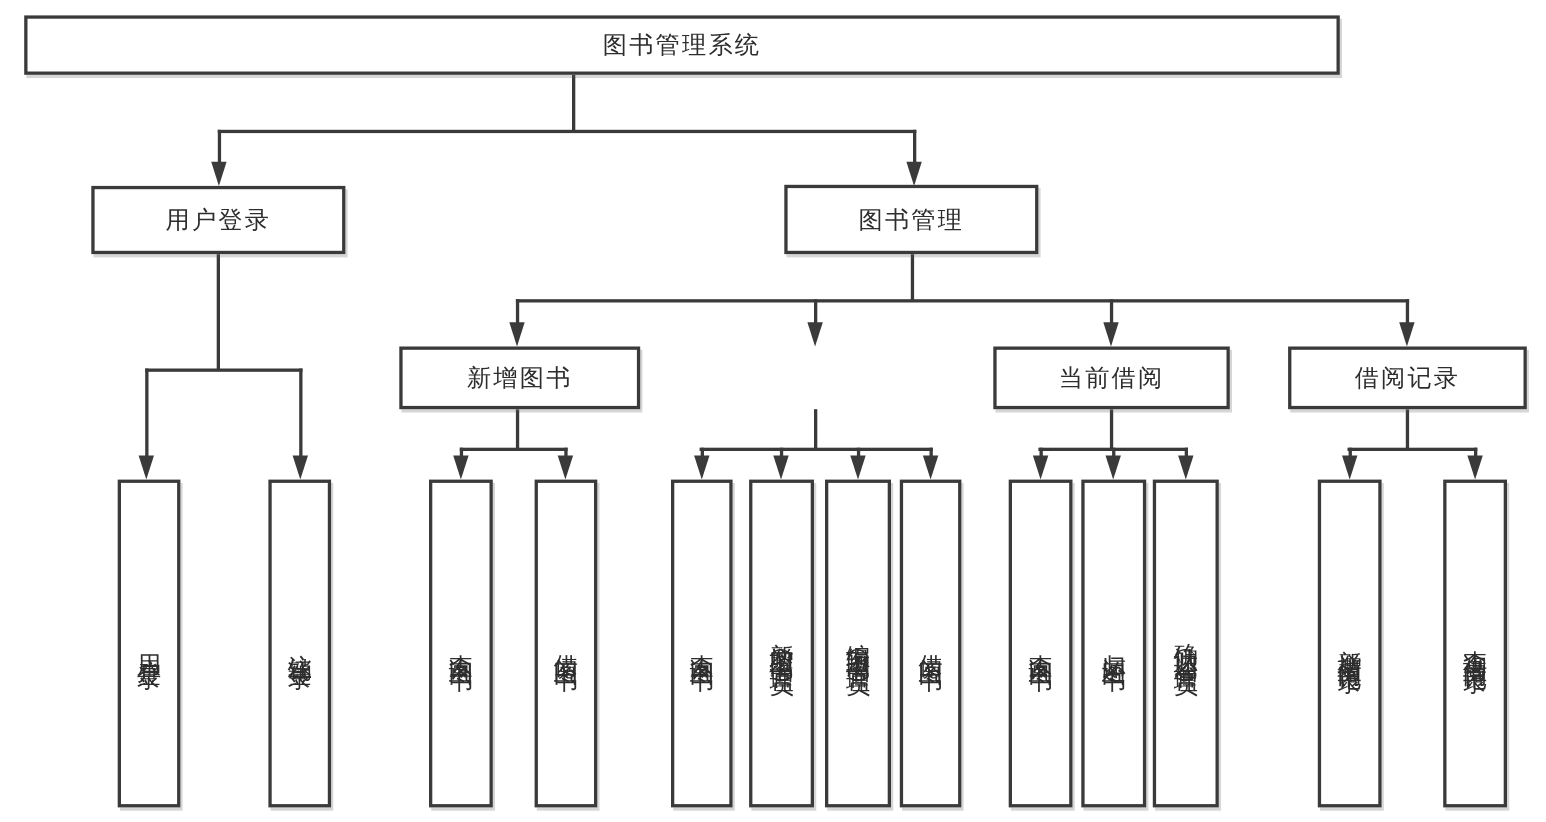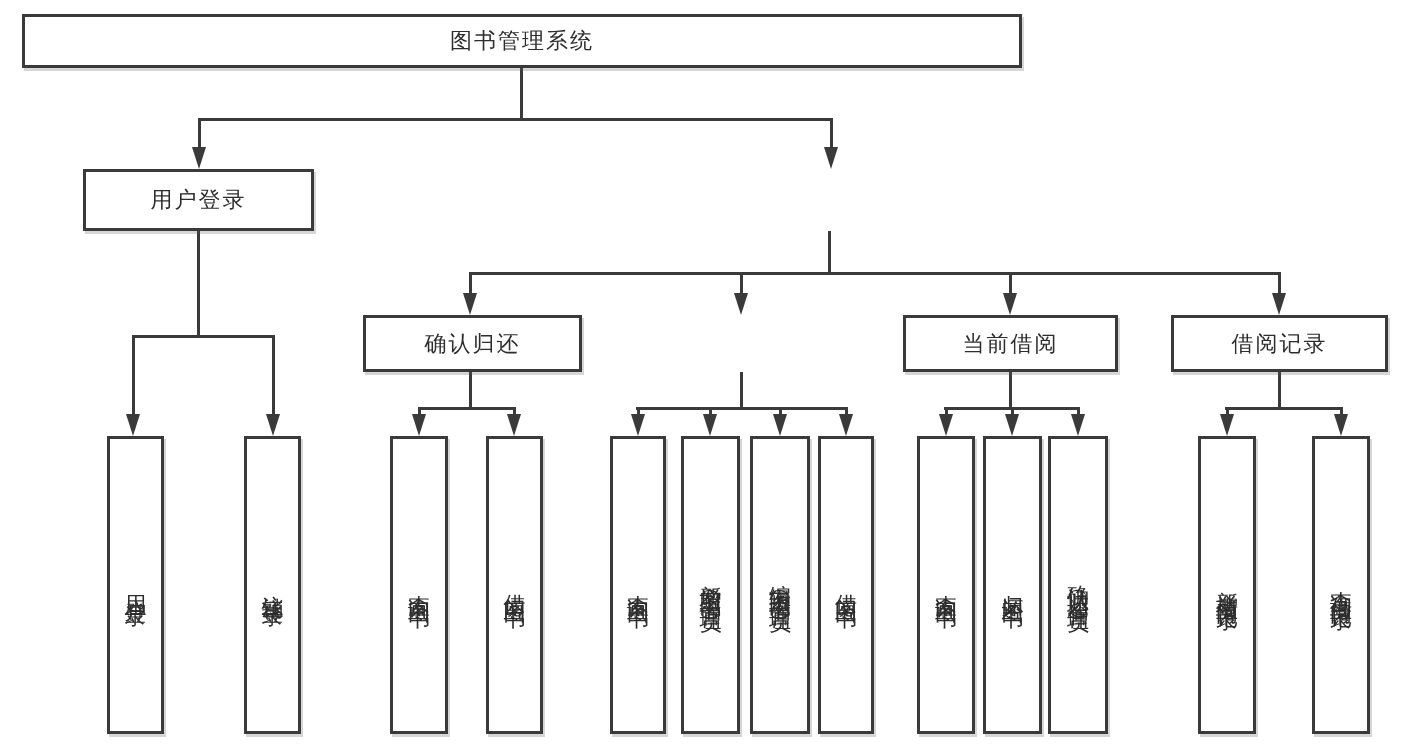--- a/index.html
+++ b/index.html
@@ -44,33 +44,36 @@
     color:#a6a6a6;
     z-index:5;
     white-space:nowrap;
   }
 </style>
 </head>
 <body>
 
 <div id="canvas">
 
-  <div class="box" style="left:22px;top:14px;width:1000px;height:54px;">
+  <div class="box" style="left:22px;top:14px;width:1196px;height:54px;">
     <span>图书管理系统</span>
   </div>
 
   <div class="vl" style="left:520px;top:66px;height:54px;"></div>
   <div class="hl" style="left:198px;top:118px;width:635px;"></div>
   <div class="vl" style="left:198px;top:118px;height:32px;"></div>
   <div class="vl" style="left:830px;top:118px;height:32px;"></div>
   <div class="arr" style="left:192px;top:147px;"></div>
   <div class="arr" style="left:824px;top:147px;"></div>
 
   <div class="box" style="left:83px;top:169px;width:231px;height:62px;">
     <span>用户登录</span>
+  </div>
+  <div class="box" style="left:713px;top:168px;width:231px;height:63px;">
+    <span>图书管理</span>
   </div>
 
   <div class="vl" style="left:197px;top:231px;height:106px;"></div>
   <div class="hl" style="left:132px;top:335px;width:143px;"></div>
   <div class="vl" style="left:132px;top:335px;height:80px;"></div>
   <div class="vl" style="left:272px;top:335px;height:80px;"></div>
   <div class="arr" style="left:126px;top:414px;"></div>
   <div class="arr" style="left:266px;top:414px;"></div>
 
   <div class="vl" style="left:828px;top:231px;height:43px;"></div>
@@ -78,21 +81,21 @@
   <div class="vl" style="left:469px;top:272px;height:22px;"></div>
   <div class="vl" style="left:740px;top:272px;height:22px;"></div>
   <div class="vl" style="left:1009px;top:272px;height:22px;"></div>
   <div class="vl" style="left:1278px;top:272px;height:22px;"></div>
   <div class="arr" style="left:463px;top:293px;"></div>
   <div class="arr" style="left:734px;top:293px;"></div>
   <div class="arr" style="left:1003px;top:293px;"></div>
   <div class="arr" style="left:1272px;top:293px;"></div>
 
   <div class="box" style="left:363px;top:315px;width:219px;height:57px;">
-    <span>确认归还</span>
+    <span>新增图书</span>
   </div>
   <div class="box" style="left:903px;top:315px;width:215px;height:57px;">
     <span>当前借阅</span>
   </div>
   <div class="box" style="left:1171px;top:315px;width:217px;height:57px;font-family:Liberation Serif, serif;">
     <span>借阅记录</span>
   </div>
 
   <div class="vl" style="left:469px;top:372px;height:38px;"></div>
   <div class="hl" style="left:418px;top:407px;width:98px;"></div>

